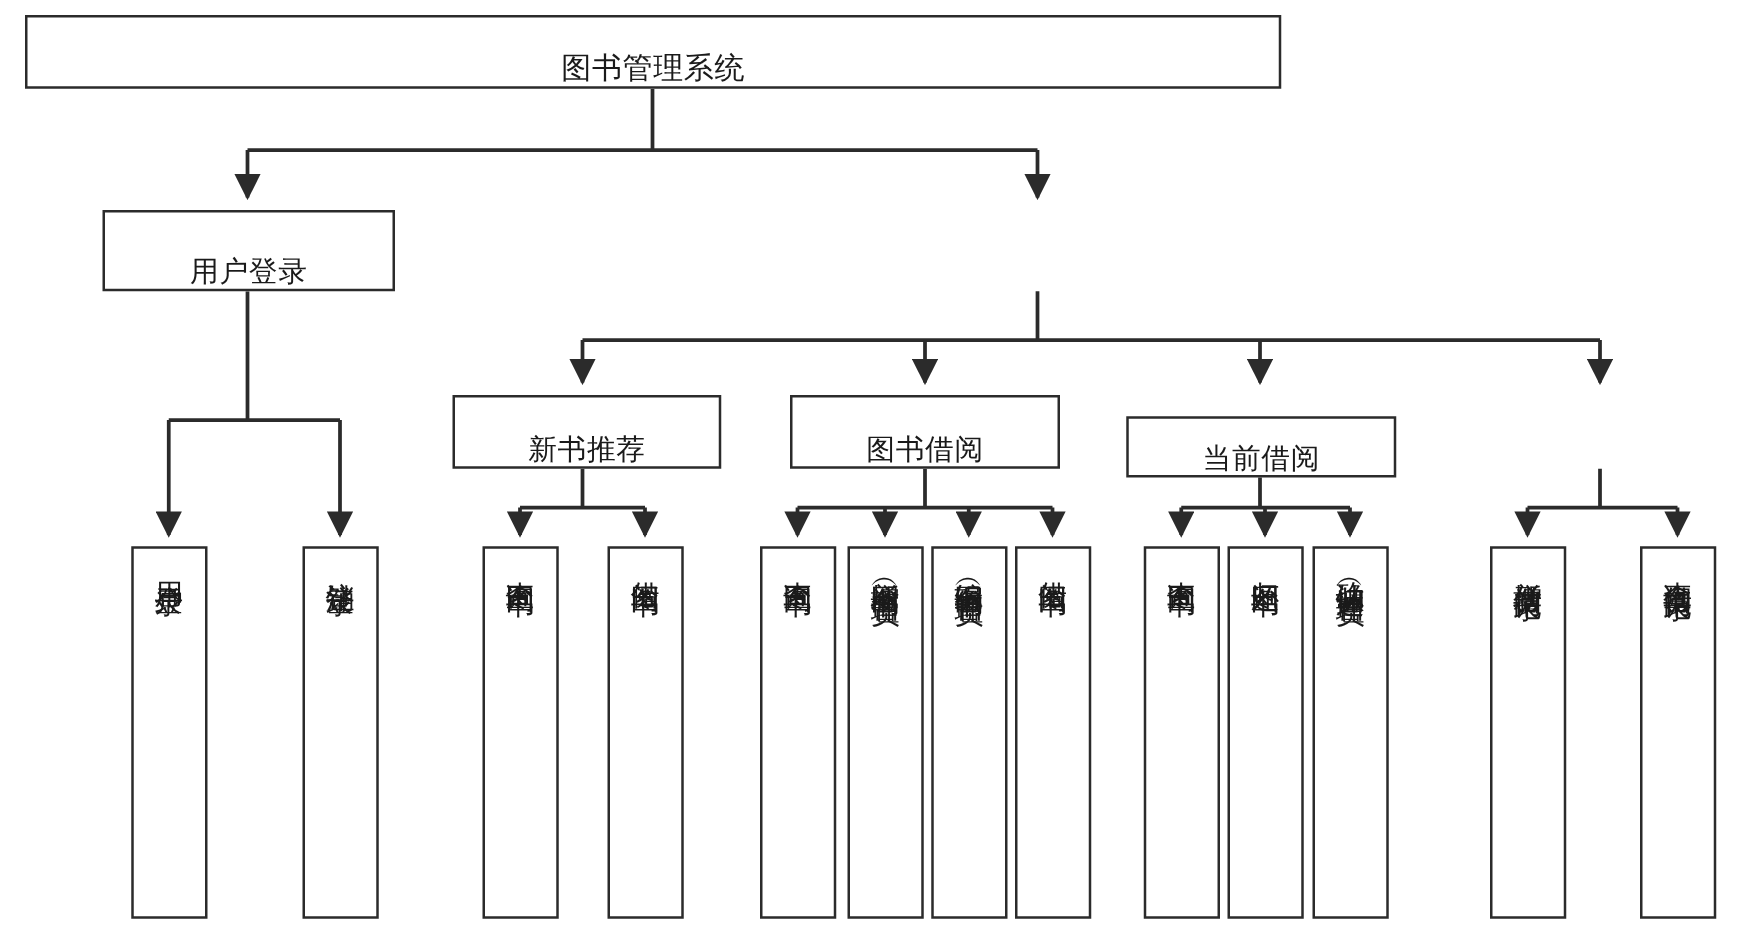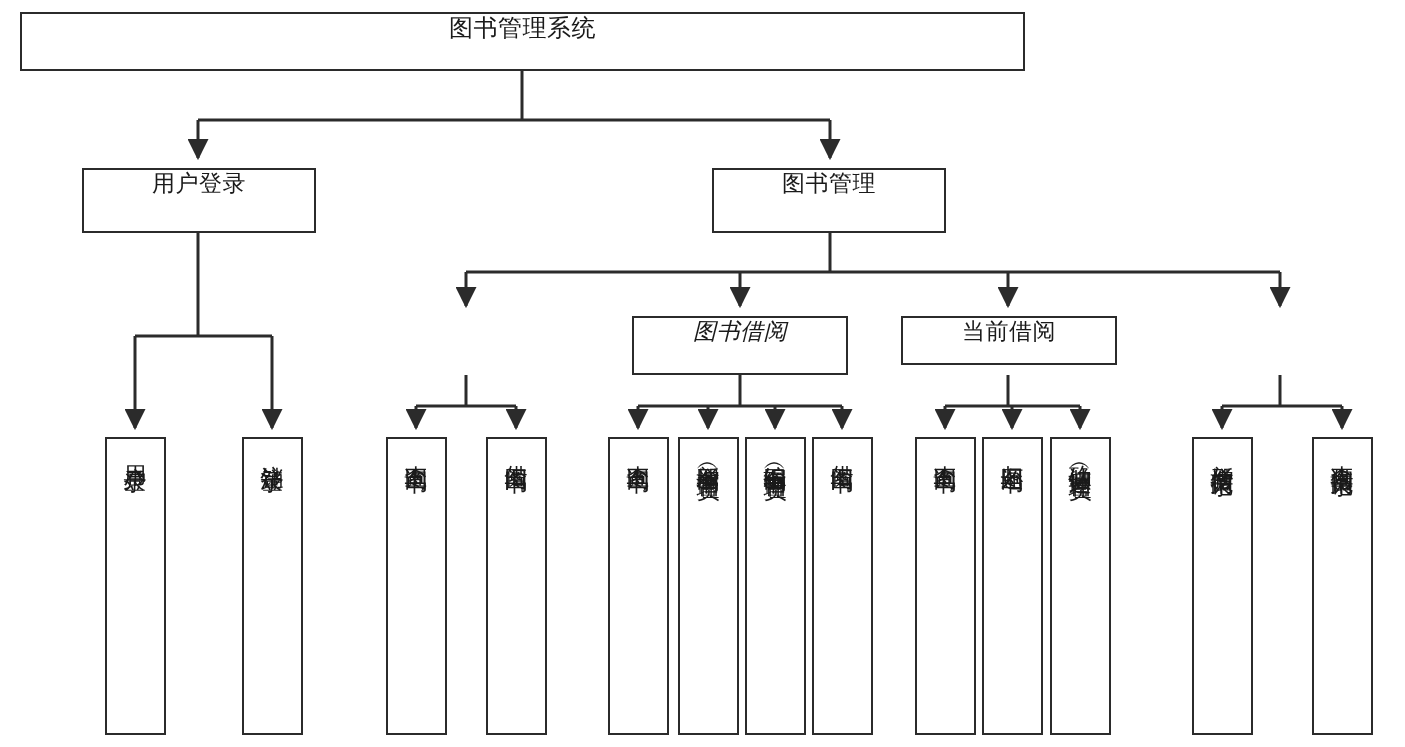--- a/index.html
+++ b/index.html
@@ -24,21 +24,21 @@
     top: 0;
     width: 1405px;
     height: 747px;
   }
   .node {
     position: absolute;
     box-sizing: border-box;
     background: #ffffff;
     border: 2px solid #2b2b2b;
     display: flex;
-    align-items: flex-start;
+    align-items: flex-end;
     justify-content: center;
     color: #1a1a1a;
     z-index: 2;
   }
   .node-label {
     display: block;
     white-space: pre-line;
     text-align: center;
     line-height: 1.16;
     letter-spacing: 0.5px;
@@ -132,28 +132,28 @@
     </g>
   </svg>
 
   <div class="node root horiz" style="left:20px; top:12px; width:1005px; height:59px;">
     <span class="node-label">图书管理系统</span>
   </div>
 
   <div class="node horiz" style="left:82px; top:168px; width:234px; height:65px;">
     <span class="node-label">用户登录</span>
   </div>
-  <div class="node horiz" style="left:712px; top:168px; width:234px; height:65px;">
-    <span class="node-label">图书管理</span>
-  </div>
-
-  <div class="node horiz" style="left:632px; top:316px; width:216px; height:59px;font-style:italic;">
+
+  <div class="node horiz" style="left:362px; top:316px; width:215px; height:59px;">
+    <span class="node-label">新书推荐</span>
+  </div>
+  <div class="node horiz" style="left:632px; top:316px; width:216px; height:59px;">
     <span class="node-label">图书借阅</span>
   </div>
-  <div class="node horiz" style="left:901px; top:316px; width:216px; height:49px;">
+  <div class="node horiz" style="left:901px; top:333px; width:216px; height:49px;">
     <span class="node-label">当前借阅</span>
   </div>
 
   <div class="node vert" style="left:105px; top:437px; width:61px; height:298px;">
     <span class="node-label">用户登录</span>
   </div>
   <div class="node vert" style="left:242px; top:437px; width:61px; height:298px;">
     <span class="node-label">注销登录</span>
   </div>
 

